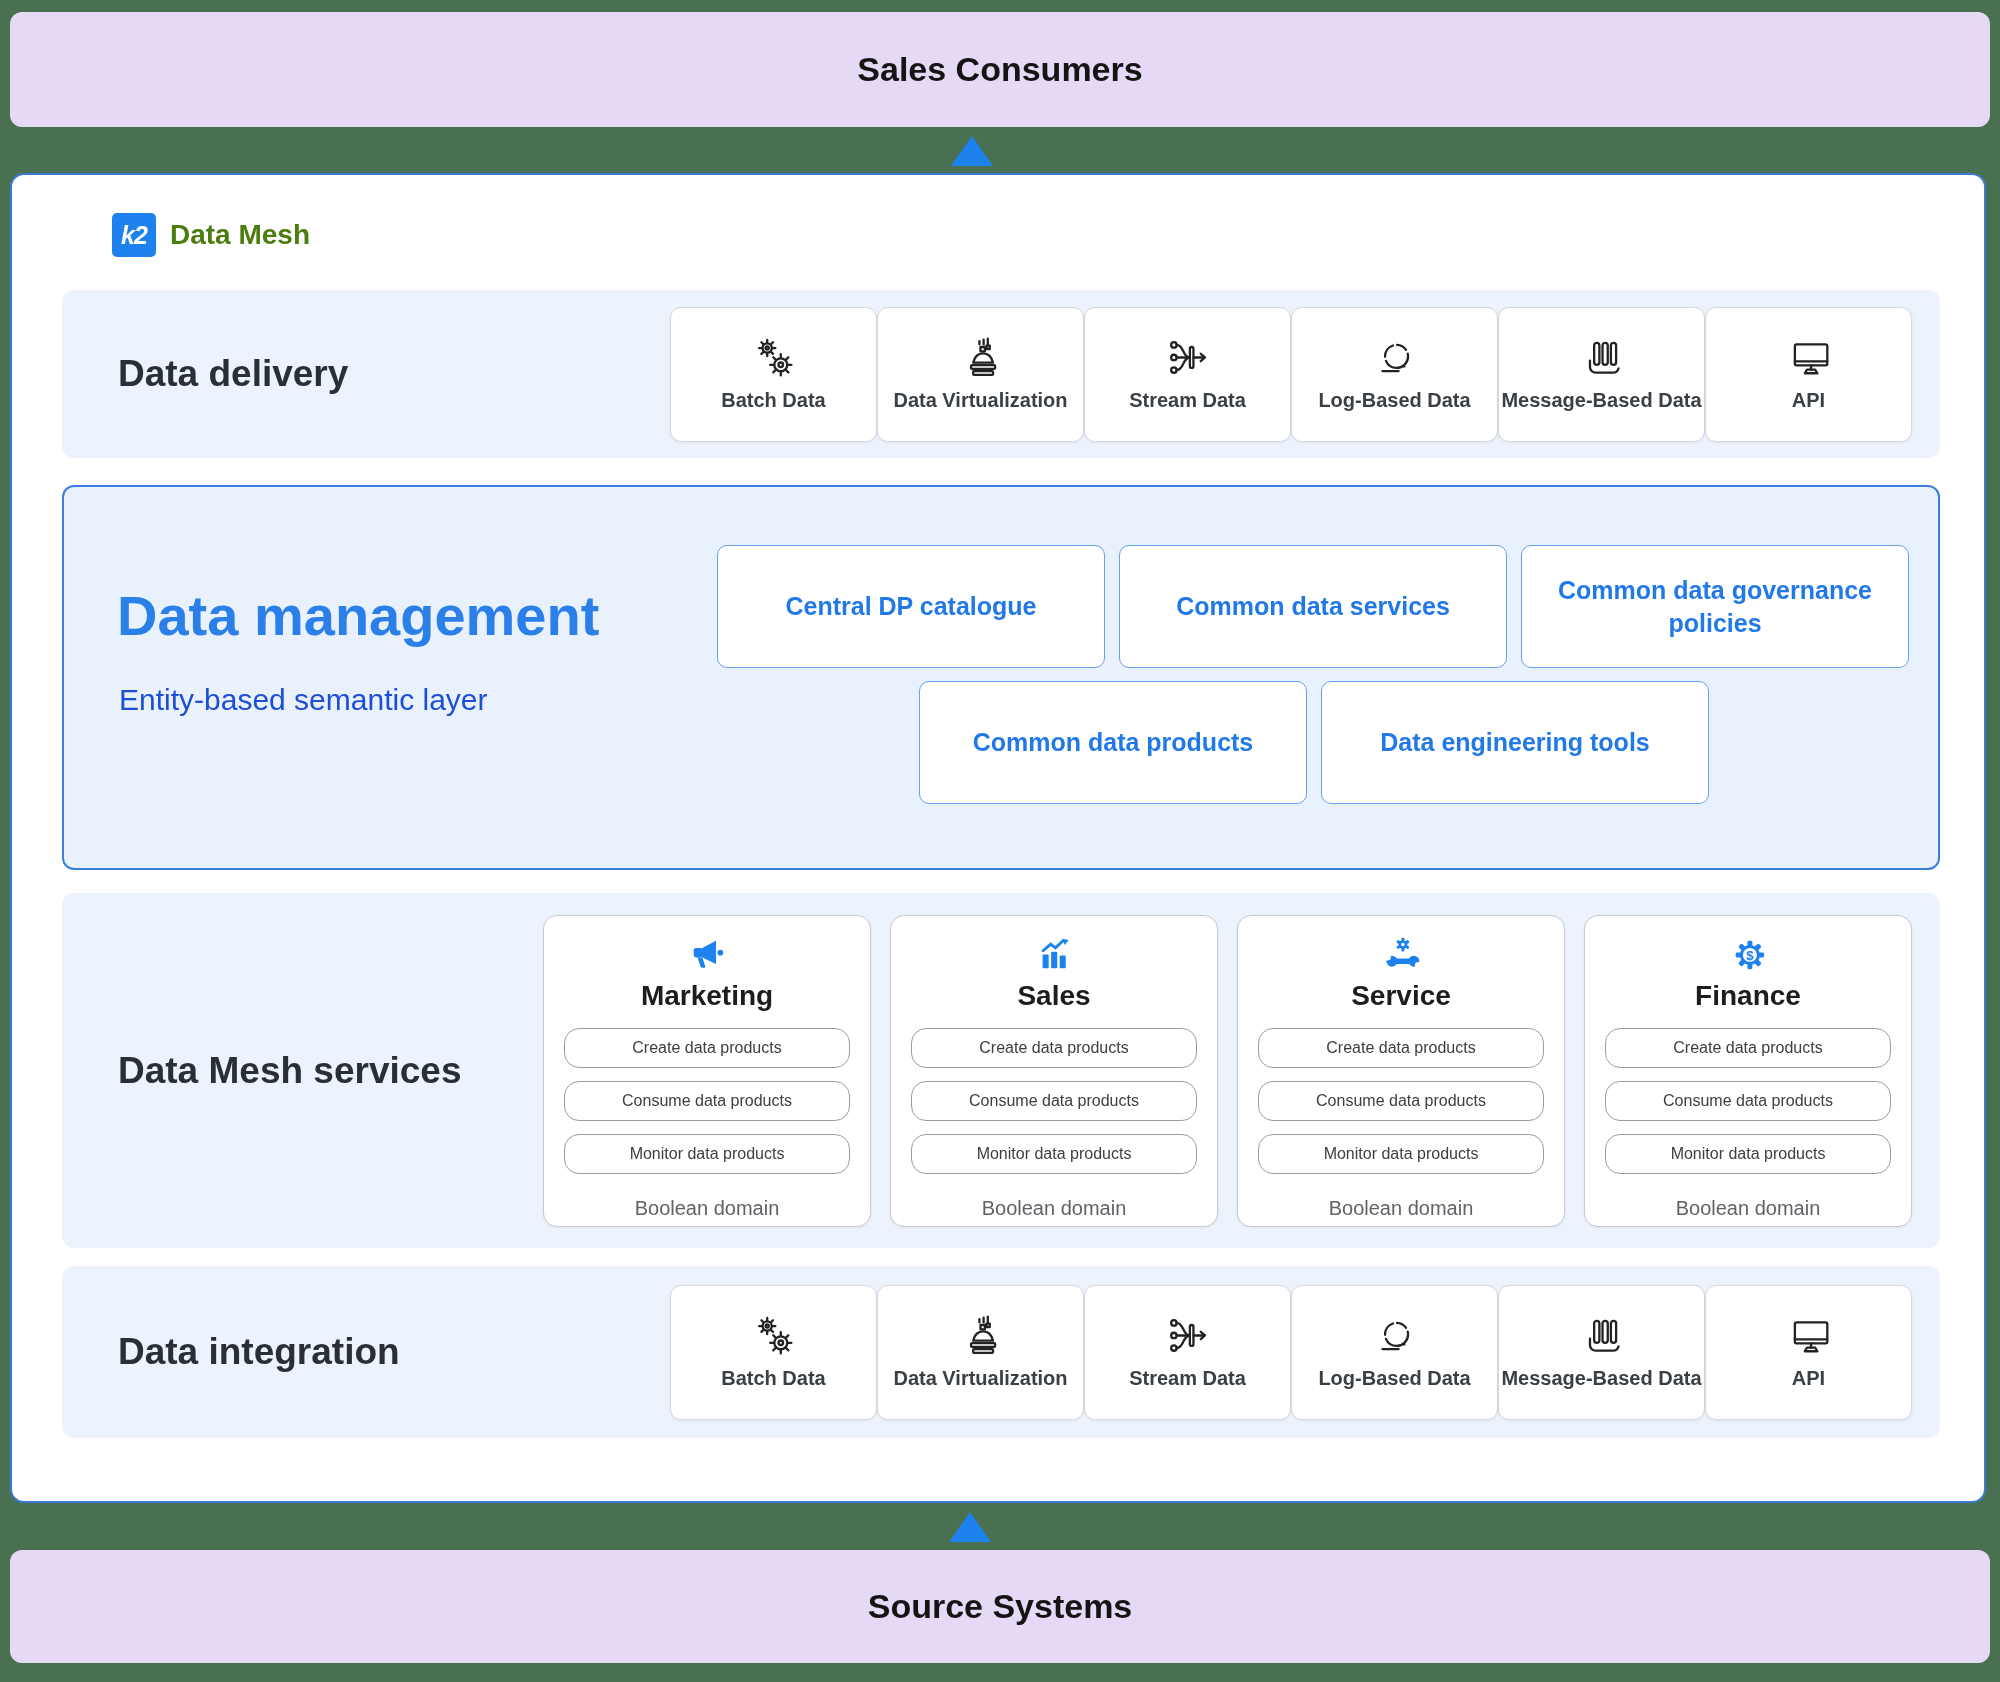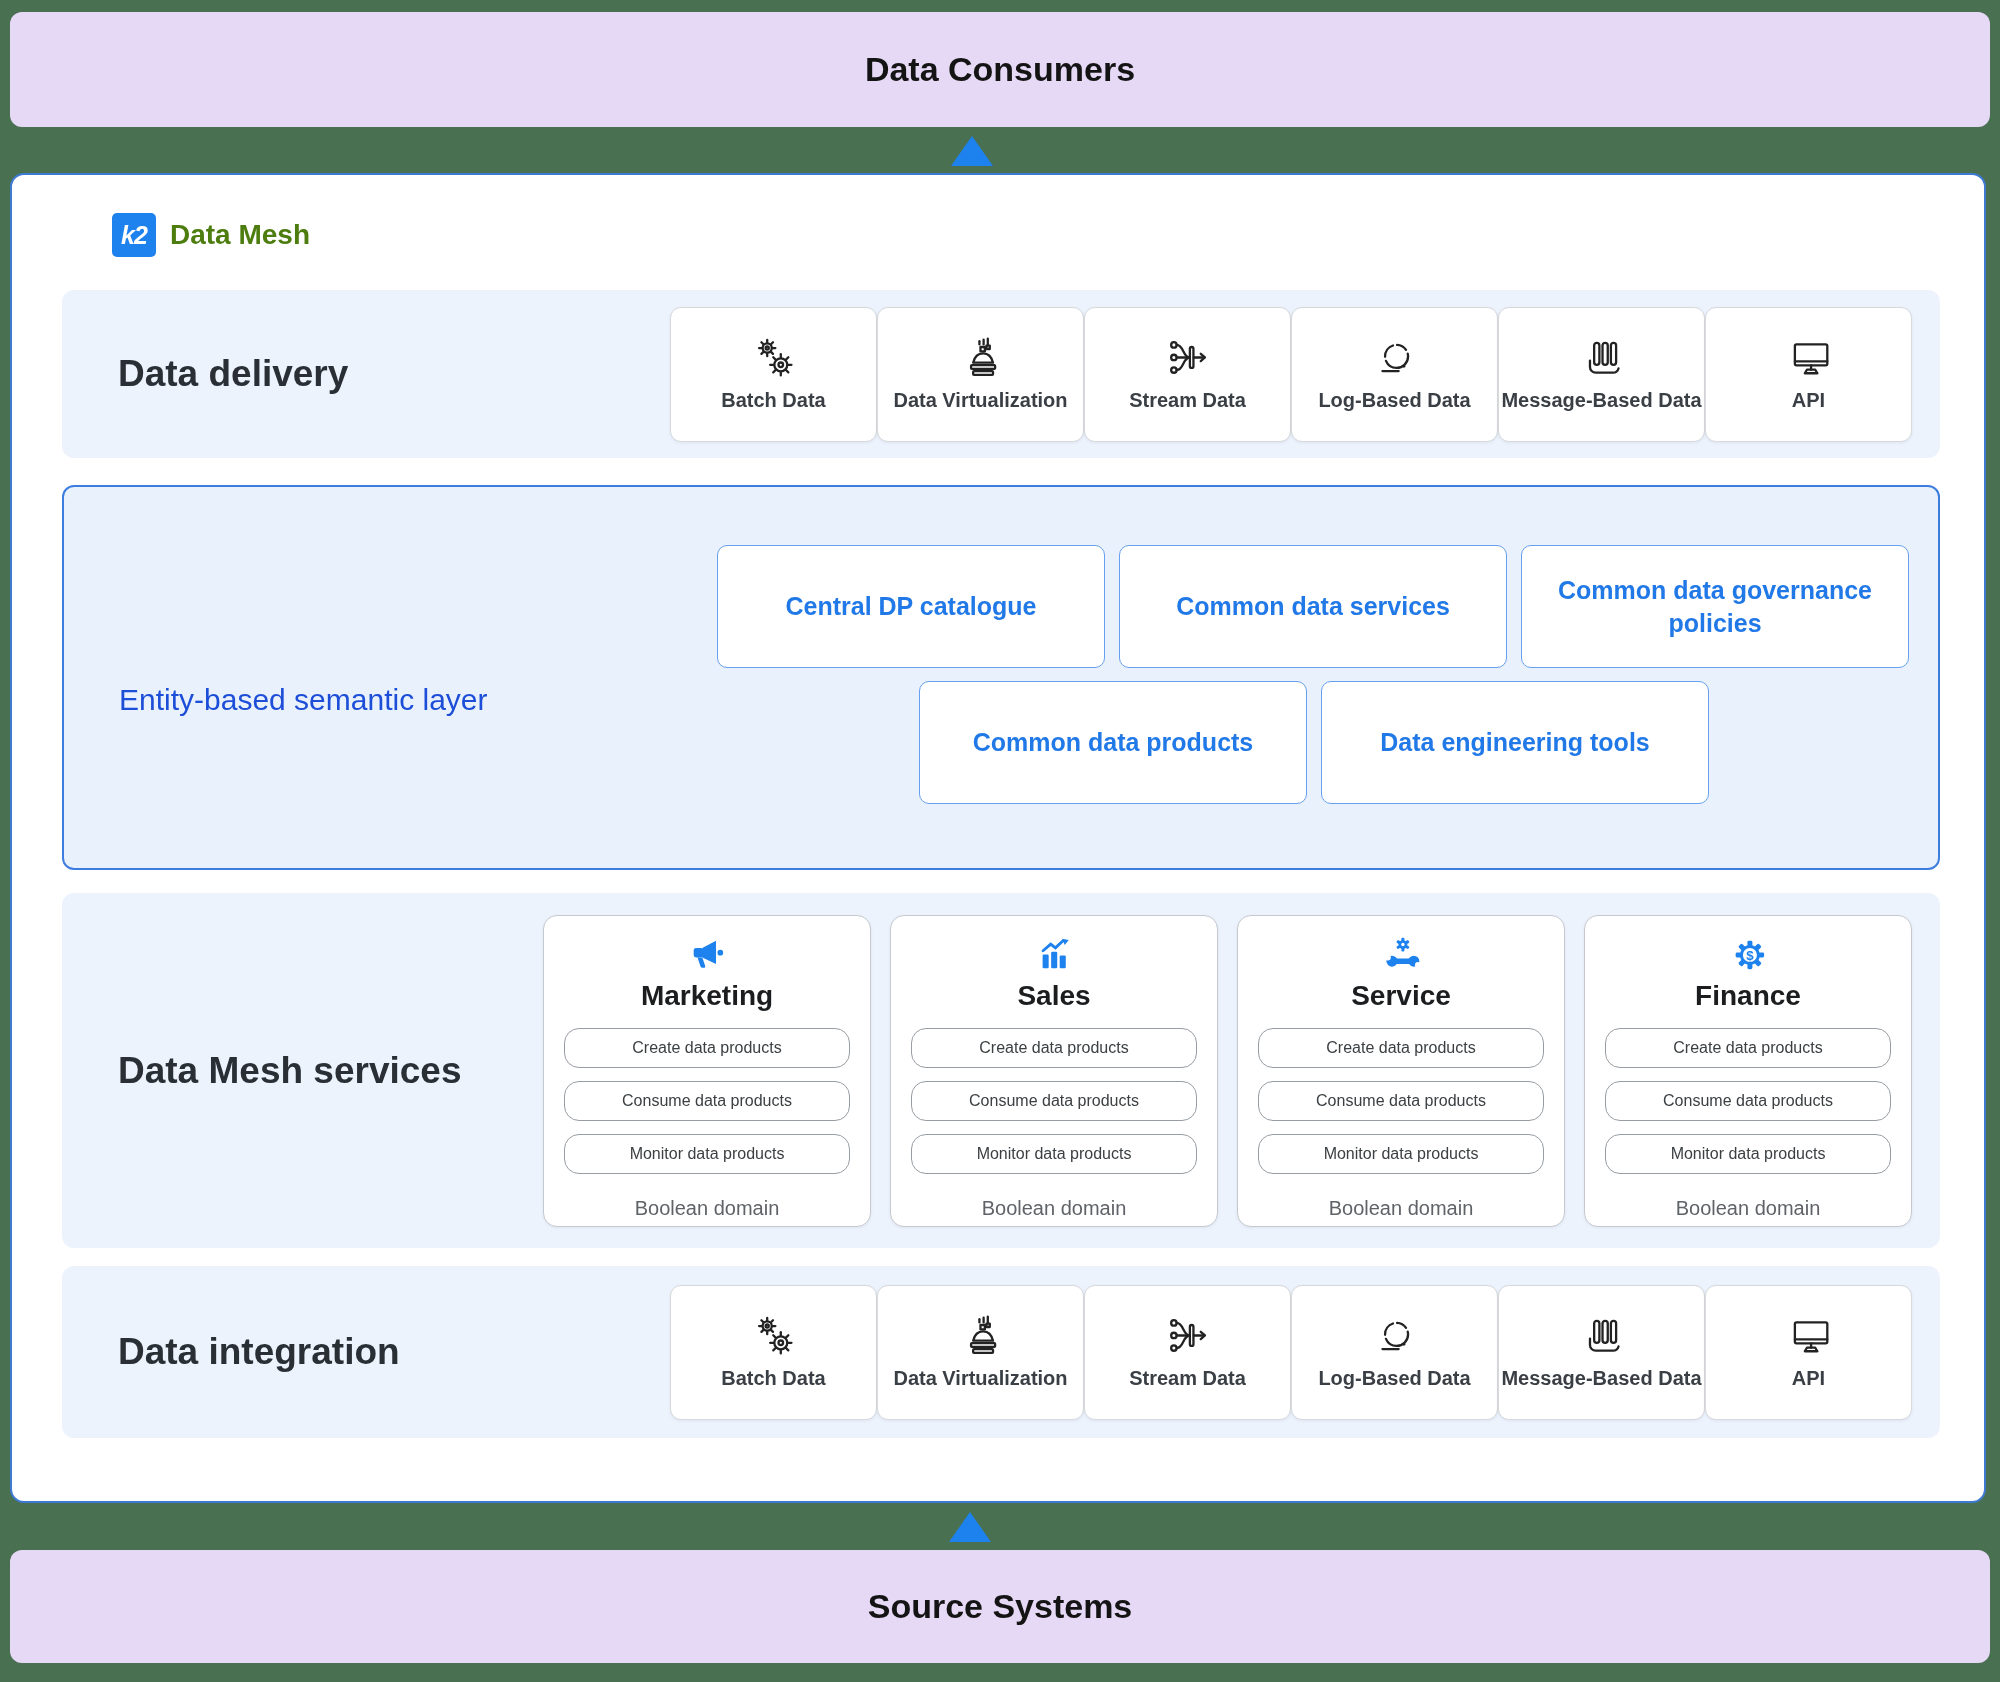--- a/index.html
+++ b/index.html
@@ -165,21 +165,21 @@
       </g>
       <circle cx="24" cy="20" r="7.4" fill="#fff"></circle>
       <text x="24" y="25" text-anchor="middle" font-size="14" font-weight="bold" fill="#1d82ee" font-family="Liberation Sans, sans-serif">$</text>
     </g>
   </defs>
 </svg>
 
 <div id="canvas">
 
   <div class="banner" id="banner-top">
-    <span>Data Consumers</span>
+    <span>Sales Consumers</span>
   </div>
 
   <div class="tri" id="tri-top"></div>
 
   <div id="main-box">
 
     <div id="logo-row">
       <div id="logo-mark">
         <span>k2</span>
       </div>
@@ -222,20 +222,21 @@
         <div class="tile">
           <svg width="46" height="44" viewBox="0 0 44 42">
               <use href="#ic-monitor"></use>
             </svg>
           <div class="tile-label">API</div>
         </div>
       </div>
     </div>
 
     <div id="sec-management">
+      <div id="mgmt-title">Data management</div>
       <div id="mgmt-subtitle">Entity-based semantic layer</div>
       <div class="mbtn" id="mbtn-0">Central DP catalogue</div>
       <div class="mbtn" id="mbtn-2">Common data governance policies</div>
       <div class="mbtn" id="mbtn-1">Common data services</div>
       <div class="mbtn" id="mbtn-3">Common data products</div>
       <div class="mbtn" id="mbtn-4">Data engineering tools</div>
     </div>
 
     <div class="section" id="sec-services">
       <div class="section-label">Data Mesh services</div>

